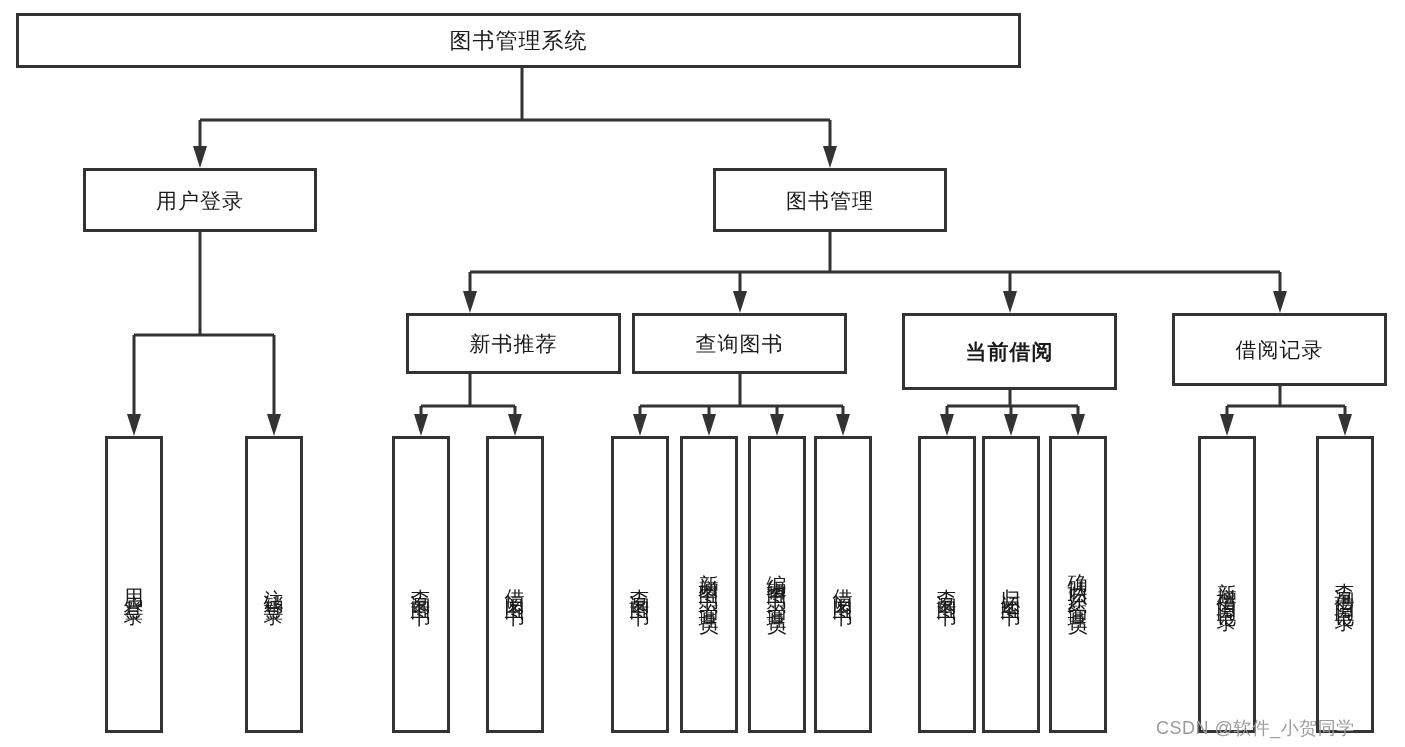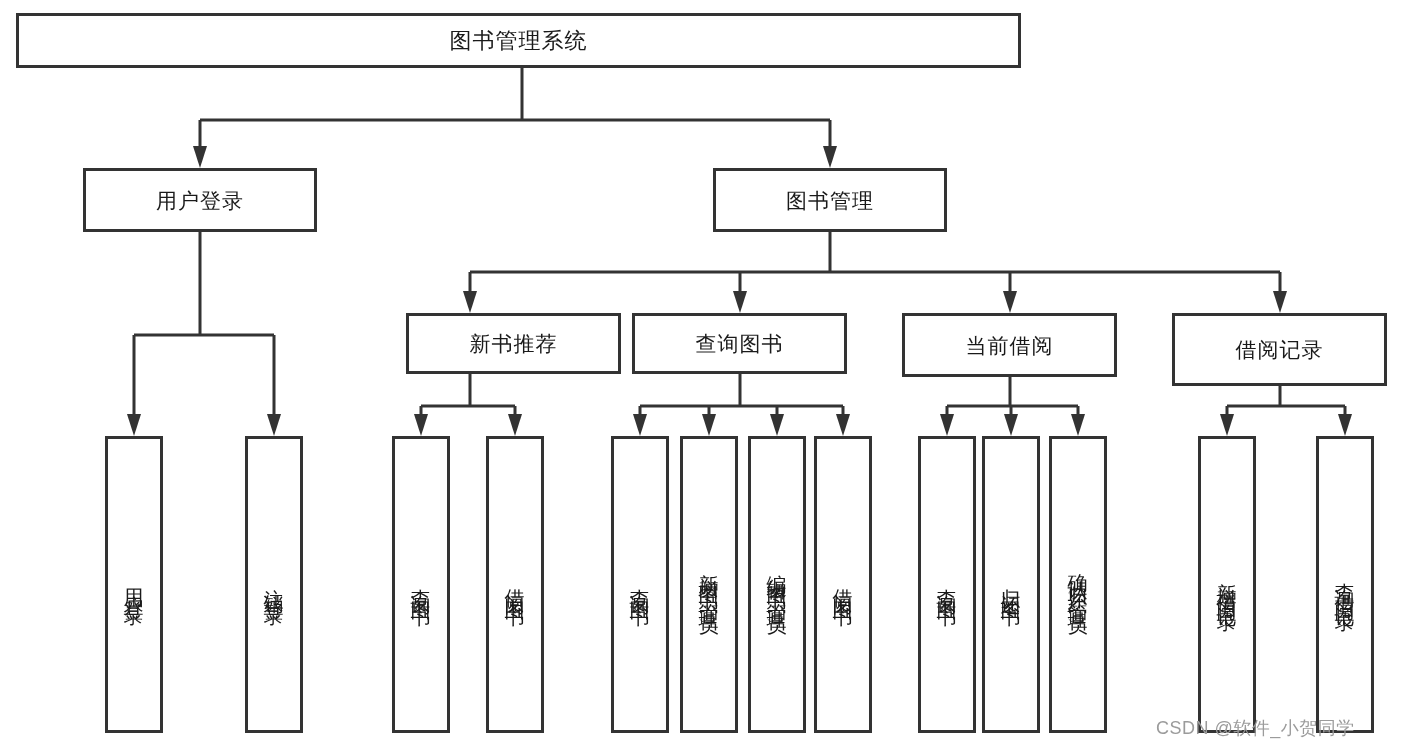--- a/index.html
+++ b/index.html
@@ -105,21 +105,21 @@
   <div class="box h" style="left:713px; top:168px; width:234px; height:64px;">
     <span>图书管理</span>
   </div>
 
   <div class="box h" style="left:362px; top:313px; width:215px; height:61px;margin-left:44px;">
     <span>新书推荐</span>
   </div>
   <div class="box h" style="left:632px; top:313px; width:215px; height:61px;">
     <span>查询图书</span>
   </div>
-  <div class="box h" style="left:902px; top:313px; width:215px; height:64px;">
+  <div class="box h" style="left:902px; top:313px; width:215px; height:77px;font-weight:bold;">
     <span>当前借阅</span>
   </div>
   <div class="box h" style="left:1172px; top:313px; width:215px; height:73px;">
     <span>借阅记录</span>
   </div>
 
   <div class="box v" style="left:105px; top:436px; width:58px; height:297px;">
     <span>用户登录</span>
   </div>
   <div class="box v" style="left:245px; top:436px; width:58px; height:297px;">

